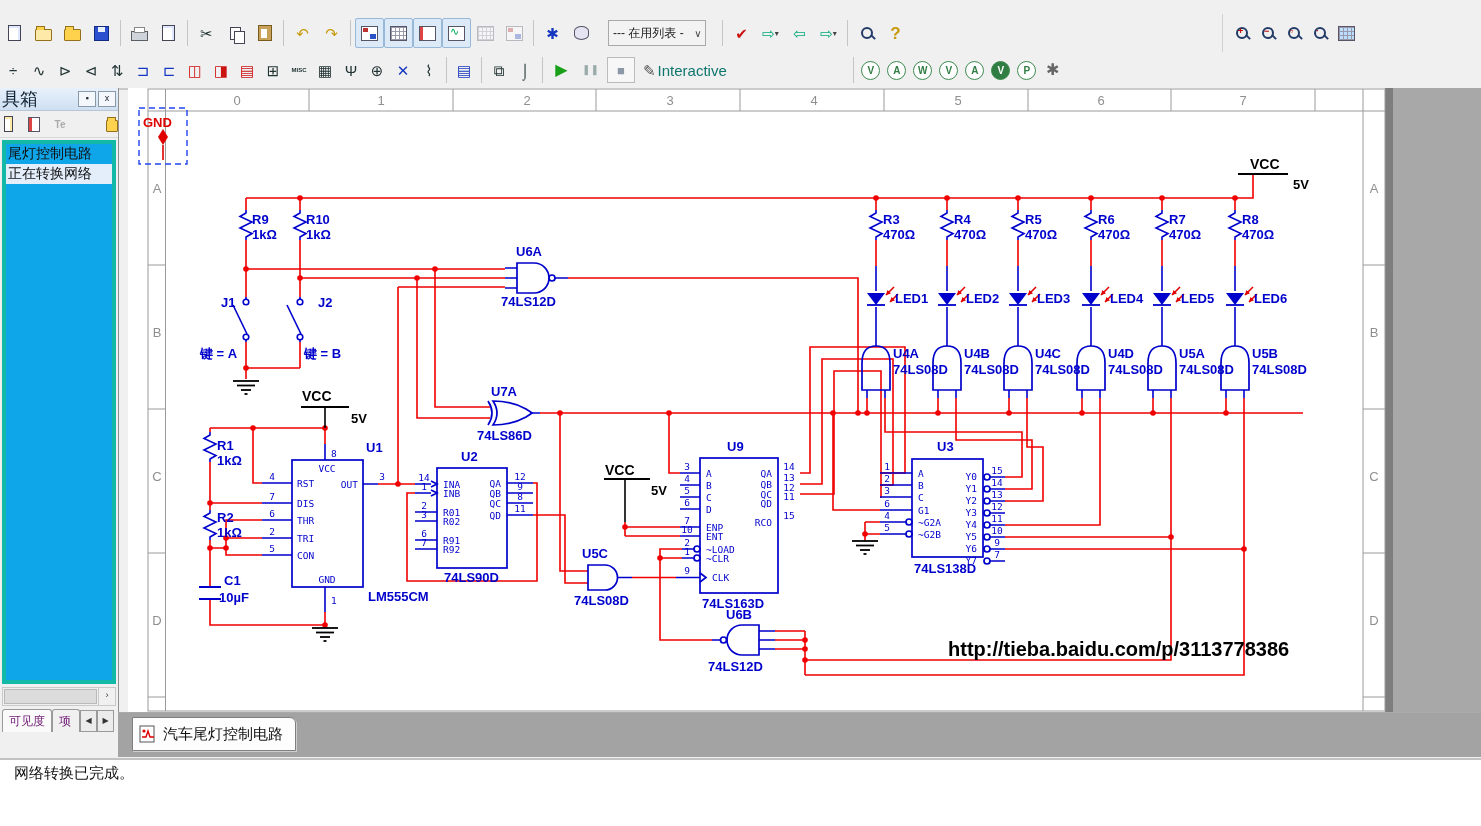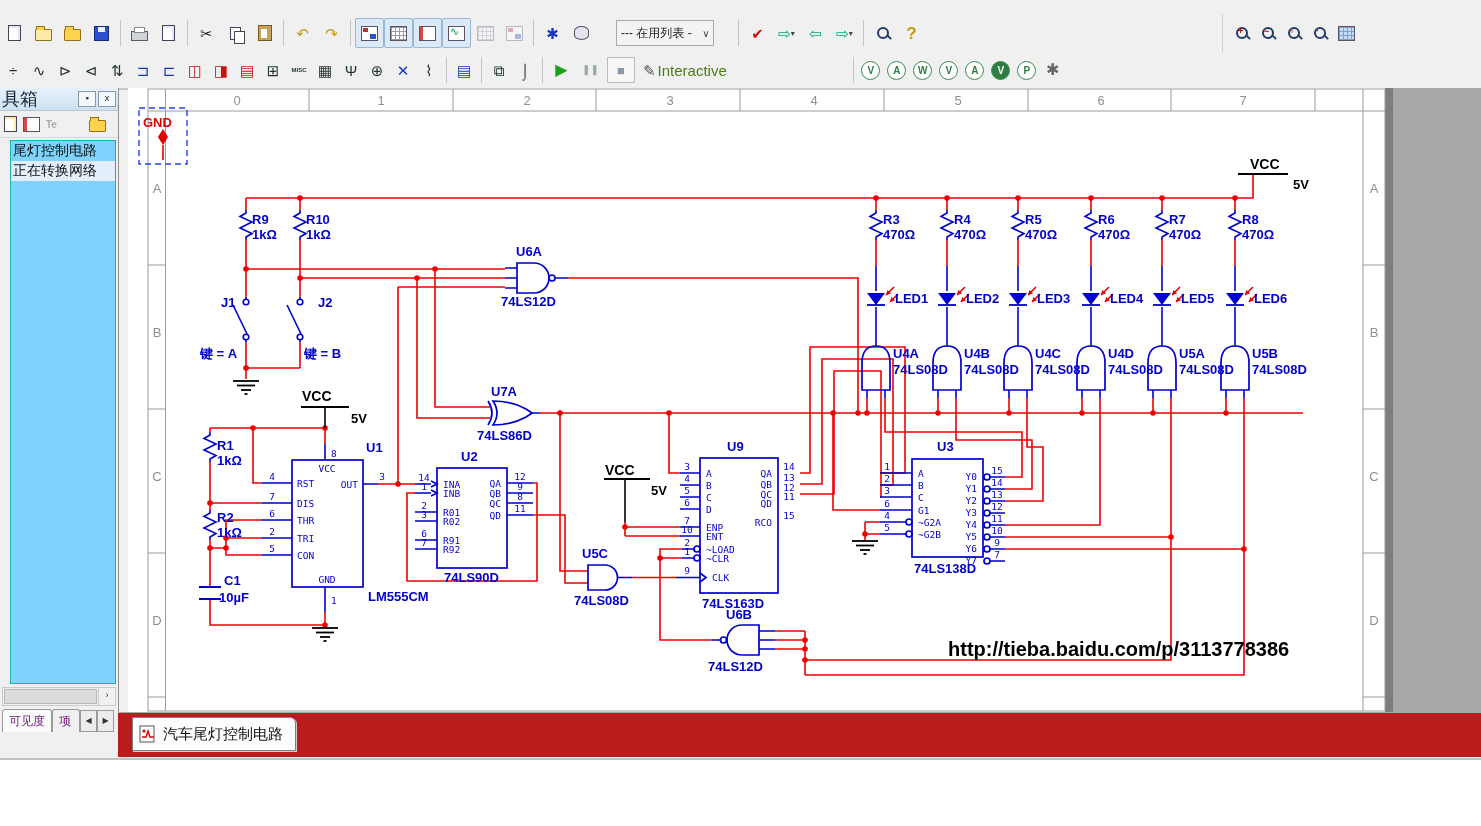--- a/index.html
+++ b/index.html
@@ -40,53 +40,53 @@
   .i-paste:before{content:"";position:absolute;left:2px;top:3px;width:6px;height:9px;background:#fff;}
   .i-win{width:15px;height:13px;background:#fff;border:1px solid #556;position:relative;}
   .i-win:before{content:"";position:absolute;left:1px;top:1px;width:5px;height:4px;background:#b33;}
   .i-win:after{content:"";position:absolute;right:1px;bottom:1px;width:6px;height:5px;background:#2a52c8;}
   .i-grid{width:15px;height:13px;background:#fff;border:1px solid #556;
           background-image:linear-gradient(#99a 1px,transparent 1px),linear-gradient(90deg,#99a 1px,transparent 1px);background-size:4px 4px;}
   .i-sheet{width:15px;height:13px;background:#fff;border:1px solid #556;box-shadow:inset 3px 0 0 #d44;}
   .i-wave{width:15px;height:13px;background:#fff;border:1px solid #556;position:relative;overflow:hidden;}
   .i-wave:before{content:"∿";position:absolute;left:1px;top:-2px;font-size:11px;color:#0a5;}
   .i-db{width:13px;height:12px;background:#e4e4f2;border:1px solid #556;border-radius:50%/35%;}
-  .drop{height:24px;width:96px;background:#f3f3f3;border:1px solid #a9a9a9;display:flex;align-items:center;margin:0 20px;flex:none;}
+  .drop{height:24px;width:96px;background:#f3f3f3;border:1px solid #a9a9a9;display:flex;align-items:center;margin:0 12px;flex:none;}
   .drop .txt{flex:1;font-size:12px;color:#222;padding-left:4px;white-space:nowrap;overflow:hidden;}
   .drop .arr{width:14px;font-size:10px;color:#444;text-align:center;}
   #zoomgrp{position:absolute;left:1222px;top:0;height:38px;display:flex;align-items:center;background:#f0f0f0;border-left:1px solid #d0d0d0;padding:0 6px;}
   .badge{width:17px;height:17px;border-radius:50%;border:1.6px solid #3d8b4f;color:#2f7d42;font-size:10px;font-weight:bold;display:flex;align-items:center;justify-content:center;background:#fff;}
   .badge.inv{background:#2f7d42;color:#fff;}
-  #interactive-lbl{font-size:15px;color:#4d7c0f;margin-left:2px;}
+  #interactive-lbl{font-size:15px;color:#0f766e;margin-left:2px;}
   .simbox{width:26px;height:24px;border:1px solid #bbb;background:#f7f7f7;display:flex;align-items:center;justify-content:center;margin:0 2px;flex:none;}
 
   
   #toolbox{position:absolute;left:0;top:88px;width:118px;height:668px;background:#f0f0f0;border-right:1px solid #909090;}
   #tbx-title{height:22px;background:linear-gradient(#e8f1fb,#cfe0f2);display:flex;align-items:center;border-bottom:1px solid #b8c6d8;}
   #tbx-title .t{flex:1;font-size:18px;color:#123;padding-left:2px;}
   .winbtn{width:16px;height:14px;border:1px solid #8a99aa;background:#f4f7fb;font-size:9px;line-height:12px;text-align:center;color:#223;margin-right:2px;}
-  #tbx-icons{height:26px;display:flex;align-items:center;gap:6px;padding-left:4px;border-bottom:1px solid #d8d8d8;}
-  #tbx-tree{position:absolute;left:2px;right:2px;top:52px;bottom:72px;background:#7dd3fc;border:1px solid #14b8a6;overflow:hidden;margin-left:8px;}
+  #tbx-icons{height:26px;display:flex;align-items:center;gap:15px;padding-left:4px;border-bottom:1px solid #d8d8d8;}
+  #tbx-tree{position:absolute;left:2px;right:2px;top:52px;bottom:72px;background:#0ea5e9;border:4px solid #14b8a6;overflow:hidden;}
   .tree-item{font-size:14px;color:#111;white-space:nowrap;padding:1px 0 1px 2px;}
   .tree-item.sel{background:#e4eefb;}
   #tbx-scroll{position:absolute;left:2px;right:2px;bottom:50px;height:17px;background:#f0f0f0;border:1px solid #c9c9c9;display:flex;}
   #tbx-scroll .thumb{flex:1;background:#dcdcdc;border:1px solid #b9b9b9;margin:1px;}
   #tbx-scroll .btn{width:16px;font-size:9px;text-align:center;line-height:15px;color:#333;background:#f0f0f0;border-left:1px solid #c9c9c9;}
   #tbx-tabs{position:absolute;left:2px;bottom:24px;height:24px;display:flex;align-items:flex-end;}
   .btab{font-size:12px;color:#701a75;background:#f0f0f0;border:1px solid #9a9a9a;border-bottom:none;padding:3px 6px 2px;border-radius:3px 3px 0 0;white-space:nowrap;overflow:hidden;}
   .btab.on{background:#fafafa;}
   .btab.cut{width:14px;}
   .arrbtn{width:15px;height:20px;border:1px solid #9a9a9a;background:#ececec;font-size:8px;text-align:center;line-height:19px;color:#333;}
 
   
   #canvas{position:absolute;left:128px;top:88px;width:1353px;height:624px;background:#fff;}
   #schsvg{position:absolute;left:0;top:0;}
 
   
-  #tabrow{position:absolute;left:118px;top:712px;width:1363px;height:44px;background:#b91c1c;border-top:1px solid #aaa;}
+  #tabrow{position:absolute;left:118px;top:712px;width:1363px;height:44px;background:#a3a3a3;border-top:1px solid #aaa;}
   #sheettab{position:absolute;left:14px;top:4px;height:32px;background:#fdfdfd;border:1px solid #7f7f7f;border-radius:0 6px 0 0;display:flex;align-items:center;padding:0 12px 0 6px;box-shadow:1px 1px 0 #cfcfcf;}
   #sheettab .lbl{font-size:15px;color:#111;margin-left:6px;}
 
   
   #statusarea{position:absolute;left:0;top:758px;width:100%;height:68px;background:#fff;border-top:2px solid #c2c2c2;}
   #statusarea .line{font-size:15px;color:#111;padding:4px 0 2px 14px;}
 </style>
 </head>
 <body>
 
@@ -762,15 +762,16 @@
       <svg width="18" height="18" viewBox="0 0 18 18">
         <rect x="1" y="1" width="14" height="16" fill="#fff" stroke="#555"></rect>
         <path d="M3,12 h4 l2,-6 l2,6 h4" stroke="#d00" fill="none" stroke-width="1.4"></path>
         <circle cx="5" cy="6" r="1.6" fill="#d00"></circle>
       </svg>
       <span class="lbl">汽车尾灯控制电路</span>
     </div>
   </div>
 
   <div id="statusarea">
+    <div class="line">网络转换已完成。</div>
   </div>
 
 </div>
 
 </body></html>

